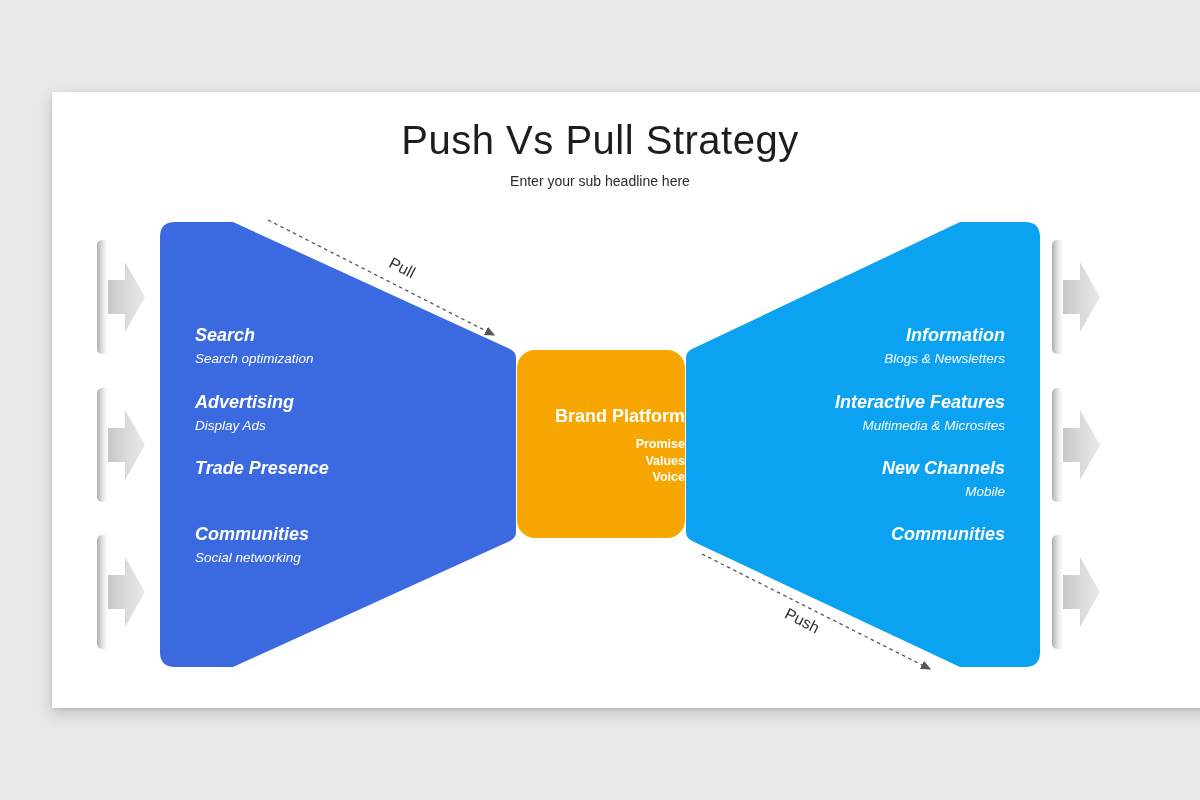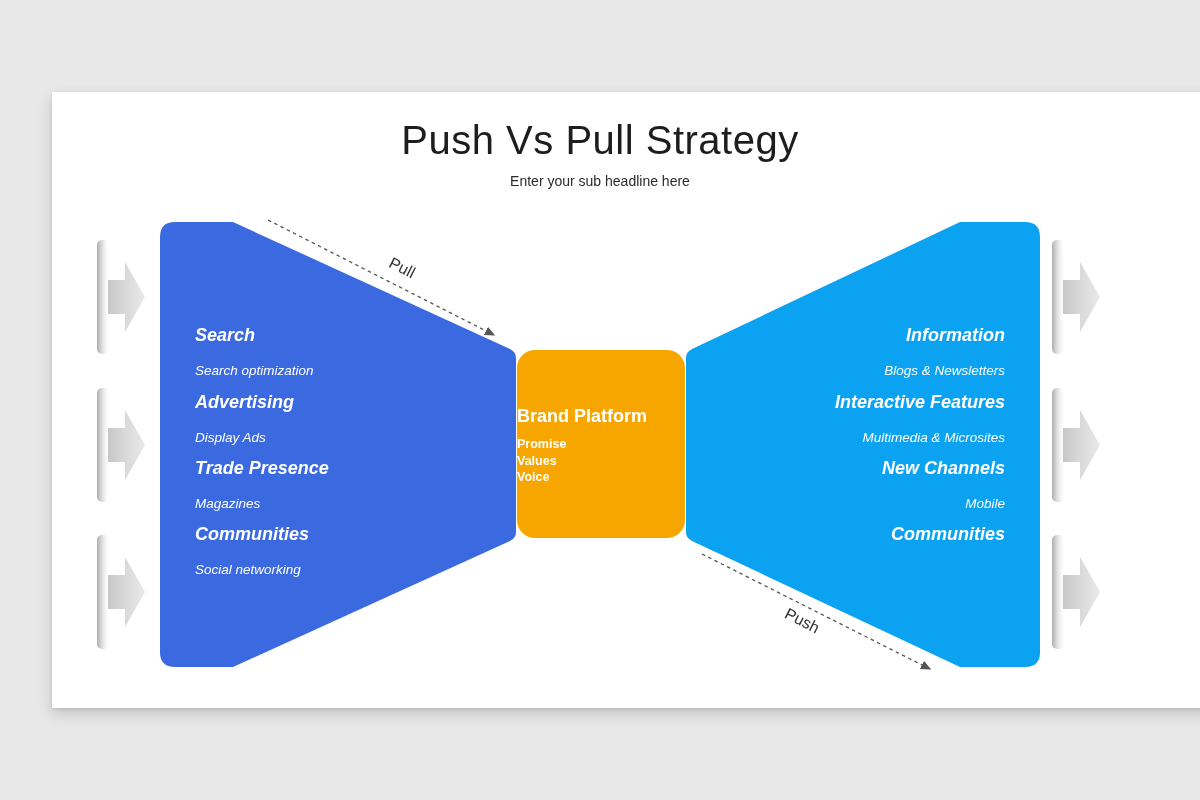--- a/index.html
+++ b/index.html
@@ -24,27 +24,27 @@
   }
   .slide-subtitle{
     position:absolute;left:0;top:81px;width:1096px;
     text-align:center;
     font-size:14px;font-weight:400;color:#2b2b2b;
   }
   svg.diagram{position:absolute;left:0;top:0;width:1096px;height:616px;}
   .panel-items{position:absolute;top:0;left:0;width:0;height:0;}
   .panel-item{position:absolute;width:300px;font-style:italic;}
   .panel-item .item-title{font-size:18px;font-weight:700;color:#ffffff;line-height:22px;}
-  .panel-item .item-sub{font-size:13.5px;font-weight:400;color:#ffffff;line-height:18px;margin-top:16px;}
+  .panel-item .item-sub{font-size:13.5px;font-weight:400;color:#ffffff;line-height:18px;margin-top:4px;}
   .left-items .panel-item{left:143px;text-align:left;}
   .right-items .panel-item{left:653px;width:300px;text-align:right;}
   .it-0{top:232px;} .it-1{top:299px;} .it-2{top:365px;} .it-3{top:431px;}
   .center-text{
     position:absolute;left:465px;top:258px;width:168px;height:188px;
-    text-align:left;color:#ffffff;
+    text-align:right;color:#ffffff;
   }
   .center-title{margin-top:56px;font-size:18px;font-weight:700;}
   .center-lines{margin-top:9px;font-size:12.5px;line-height:16.5px;font-weight:700;}
   .flow-label{
     position:absolute;font-size:16px;color:#2f2f2f;font-weight:400;
     transform:rotate(27deg);transform-origin:center center;
   }
   .pull-label{left:330px;top:167px;width:40px;text-align:center;}
   .push-label{left:728px;top:520px;width:44px;text-align:center;}
 </style>
@@ -104,21 +104,20 @@
       <div class="panel-item it-0">
         <div class="item-title">Search</div>
         <div class="item-sub">Search optimization</div>
       </div>
       <div class="panel-item it-1">
         <div class="item-title">Advertising</div>
         <div class="item-sub">Display Ads</div>
       </div>
       <div class="panel-item it-2">
         <div class="item-title">Trade Presence</div>
-        <div class="item-sub">Magazines</div>
       </div>
       <div class="panel-item it-3">
         <div class="item-title">Communities</div>
         <div class="item-sub">Social networking</div>
       </div>
     </div>
 
     <div class="panel-items right-items">
       <div class="panel-item it-0">
         <div class="item-title">Information</div>

